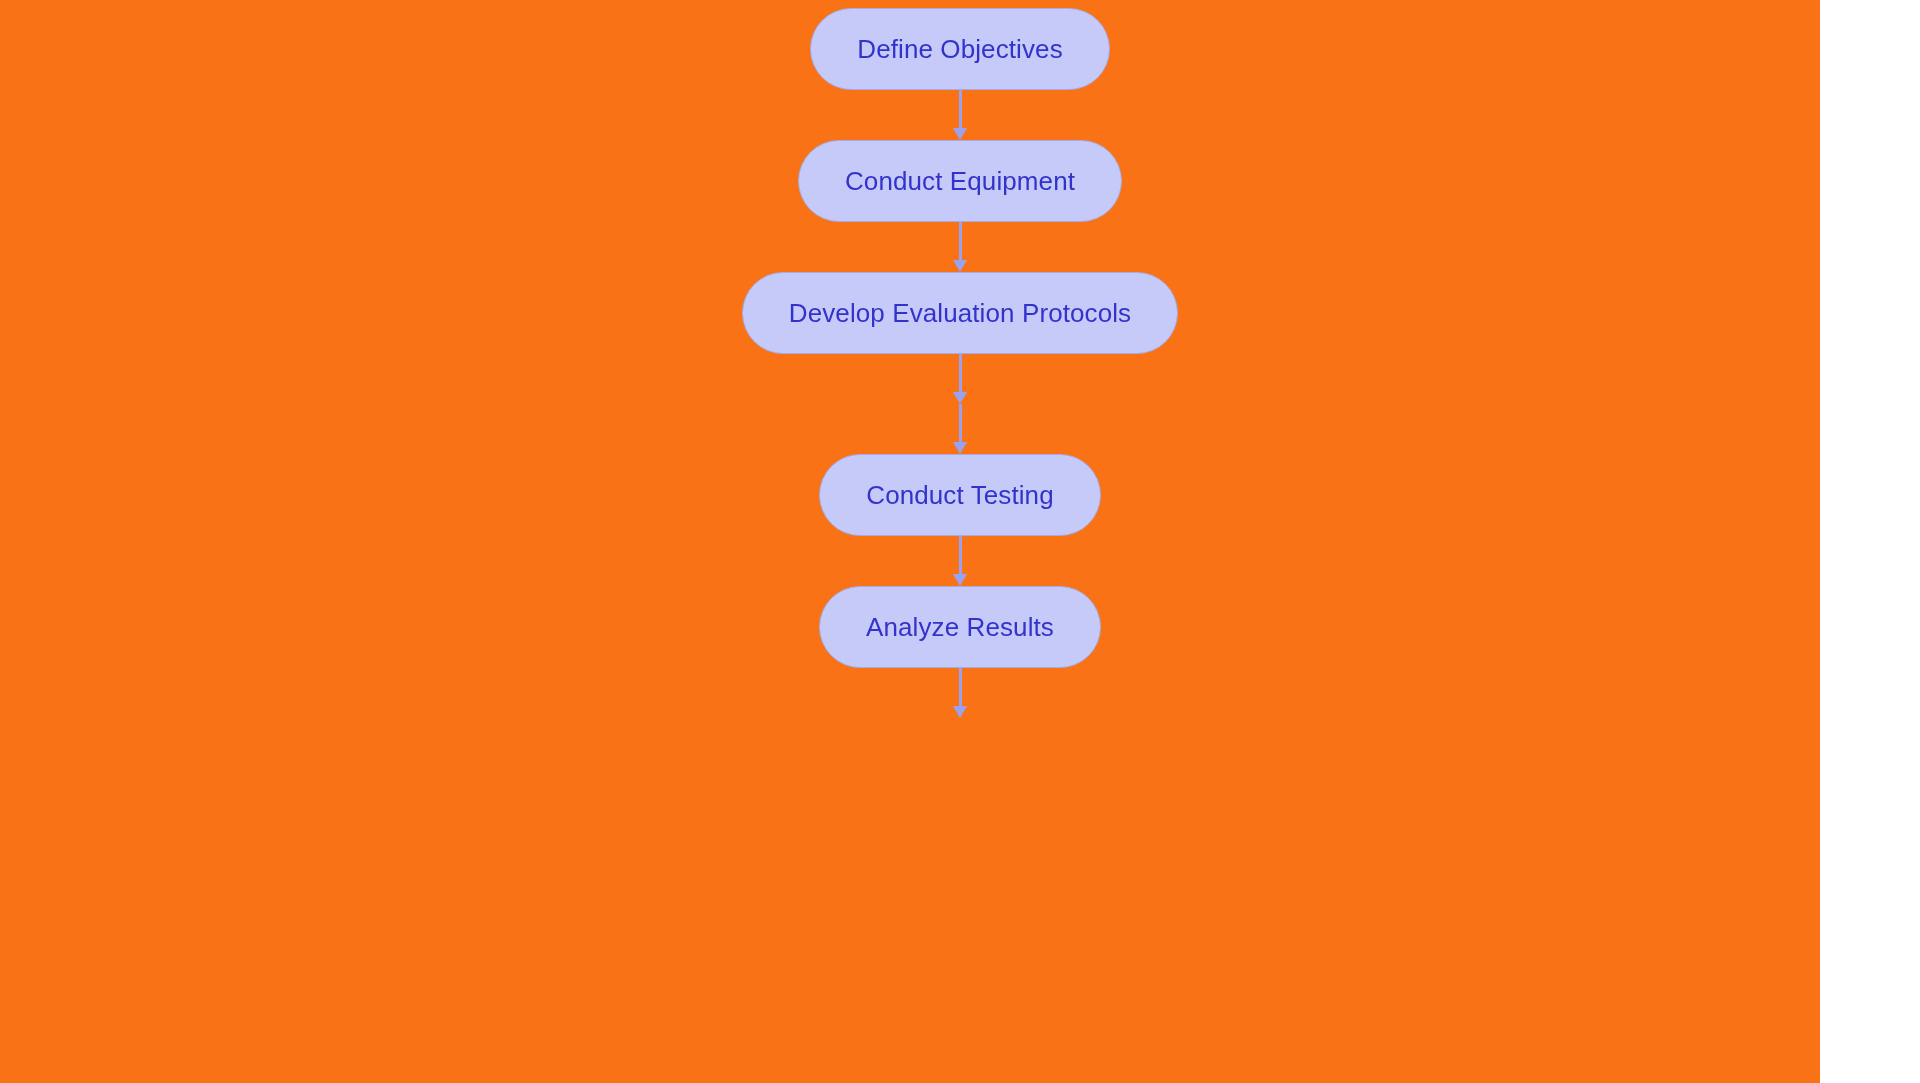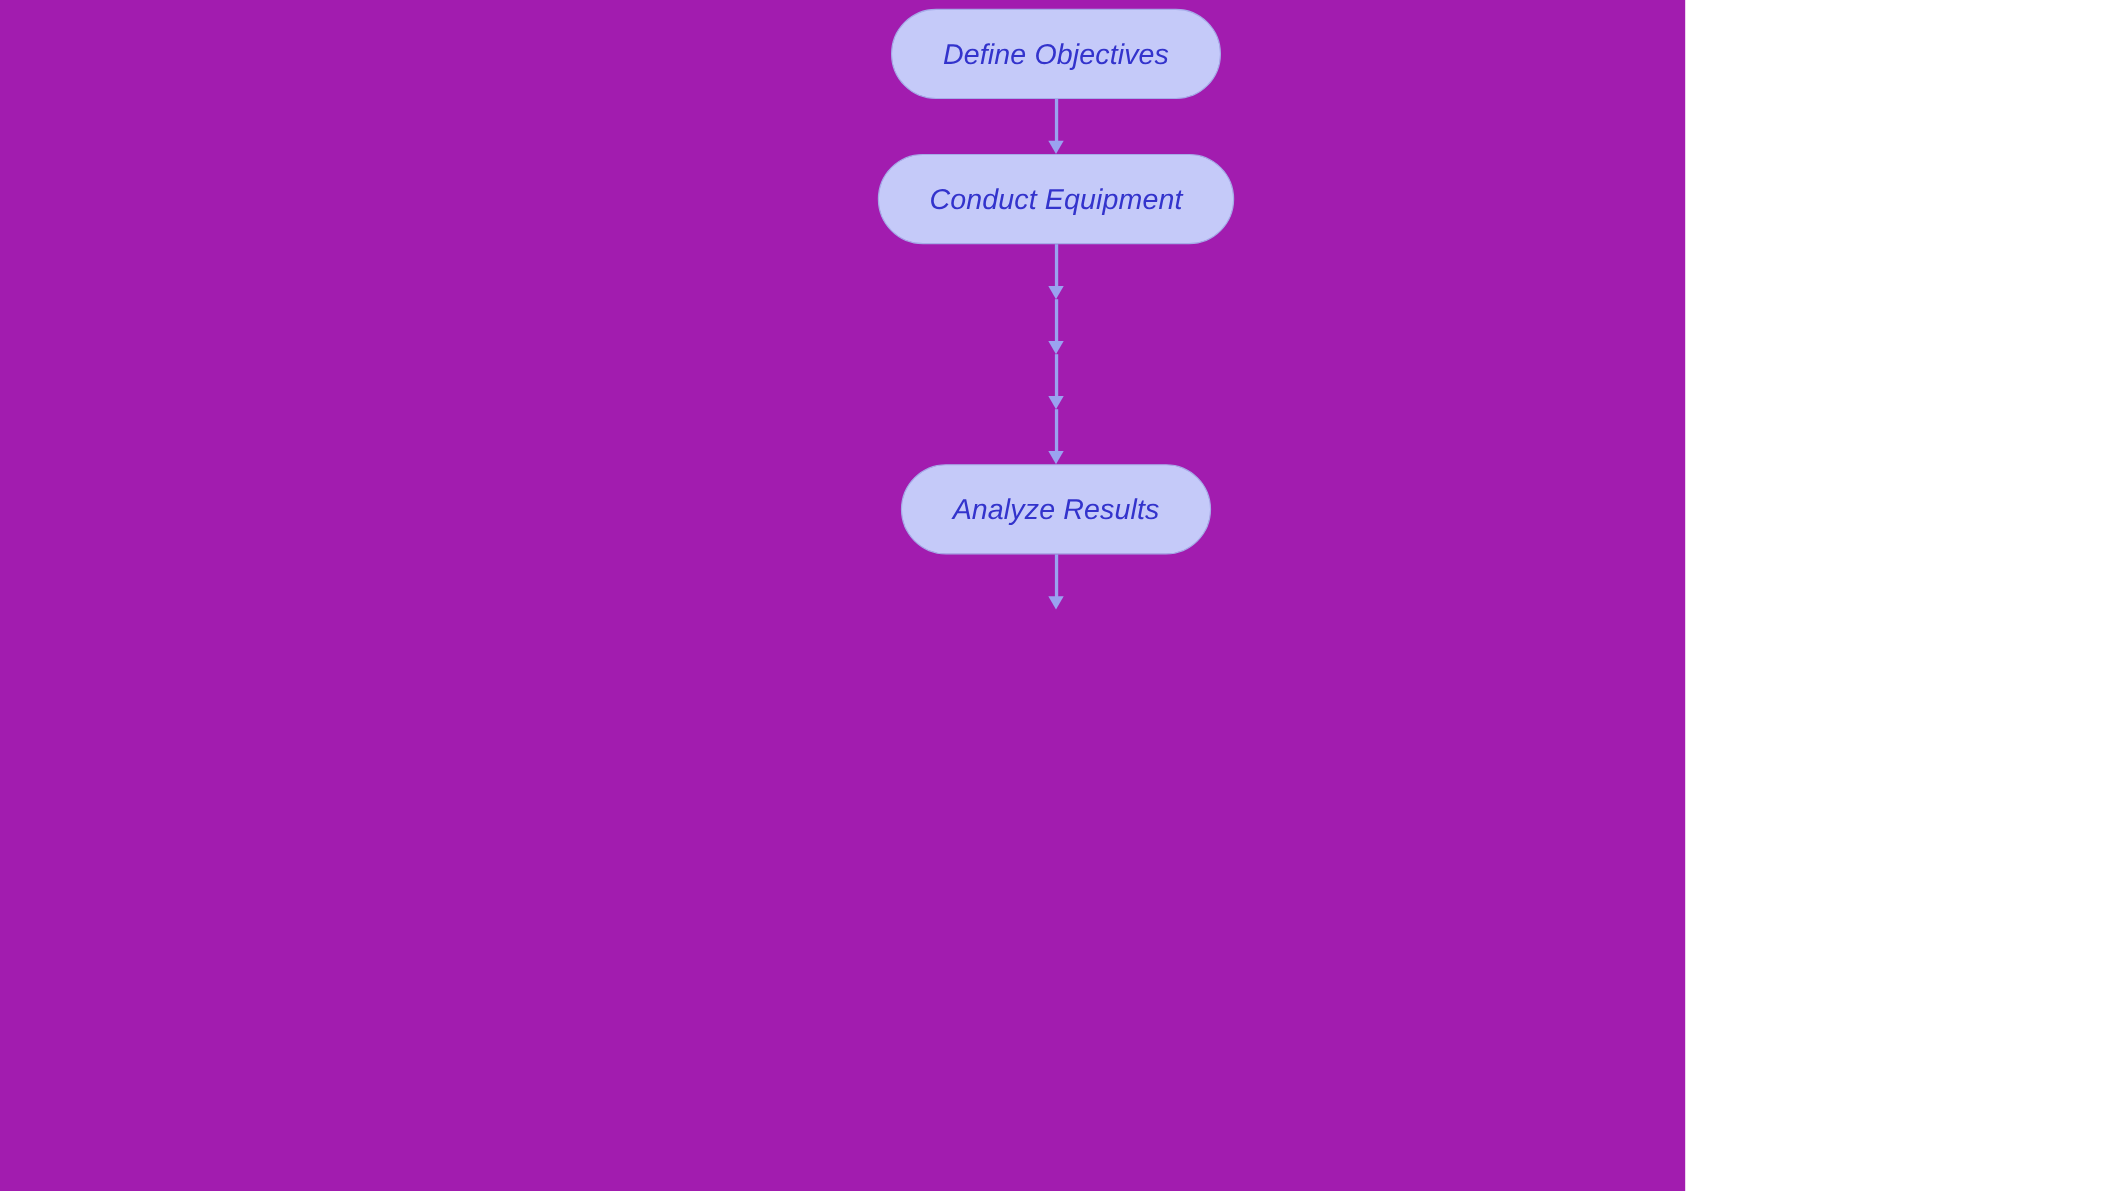--- a/index.html
+++ b/index.html
@@ -9,24 +9,23 @@
   }
   body {
     width: 1920px;
     height: 1083px;
     font-family: "Liberation Sans", sans-serif;
     overflow: hidden;
   }
 
   #flowchart-canvas {
     position: relative;
-    width: 1532px;
+    width: 1820px;
     height: 1083px;
-    background: #a21caf;
-    font-style: italic;
+    background: #f97316;
   }
 
   .flow-column {
     position: absolute;
     left: 0;
     top: 0;
     width: 1920px;
     height: 1083px;
     display: flex;
     flex-direction: column;
@@ -94,32 +93,38 @@
 
     <div class="flow-node">
       <span>Conduct Equipment</span>
     </div>
 
     <div class="flow-connector" style="height:50px">
       <div class="connector-line"></div>
       <div class="connector-head"></div>
     </div>
 
+    <div class="flow-node">
+      <span>Develop Evaluation Protocols</span>
+    </div>
 
     <div class="flow-connector" style="height:50px">
       <div class="connector-line"></div>
       <div class="connector-head"></div>
     </div>
 
 
     <div class="flow-connector" style="height:50px">
       <div class="connector-line"></div>
       <div class="connector-head"></div>
     </div>
 
+    <div class="flow-node">
+      <span>Conduct Testing</span>
+    </div>
 
     <div class="flow-connector" style="height:50px">
       <div class="connector-line"></div>
       <div class="connector-head"></div>
     </div>
 
     <div class="flow-node">
       <span>Analyze Results</span>
     </div>
 

